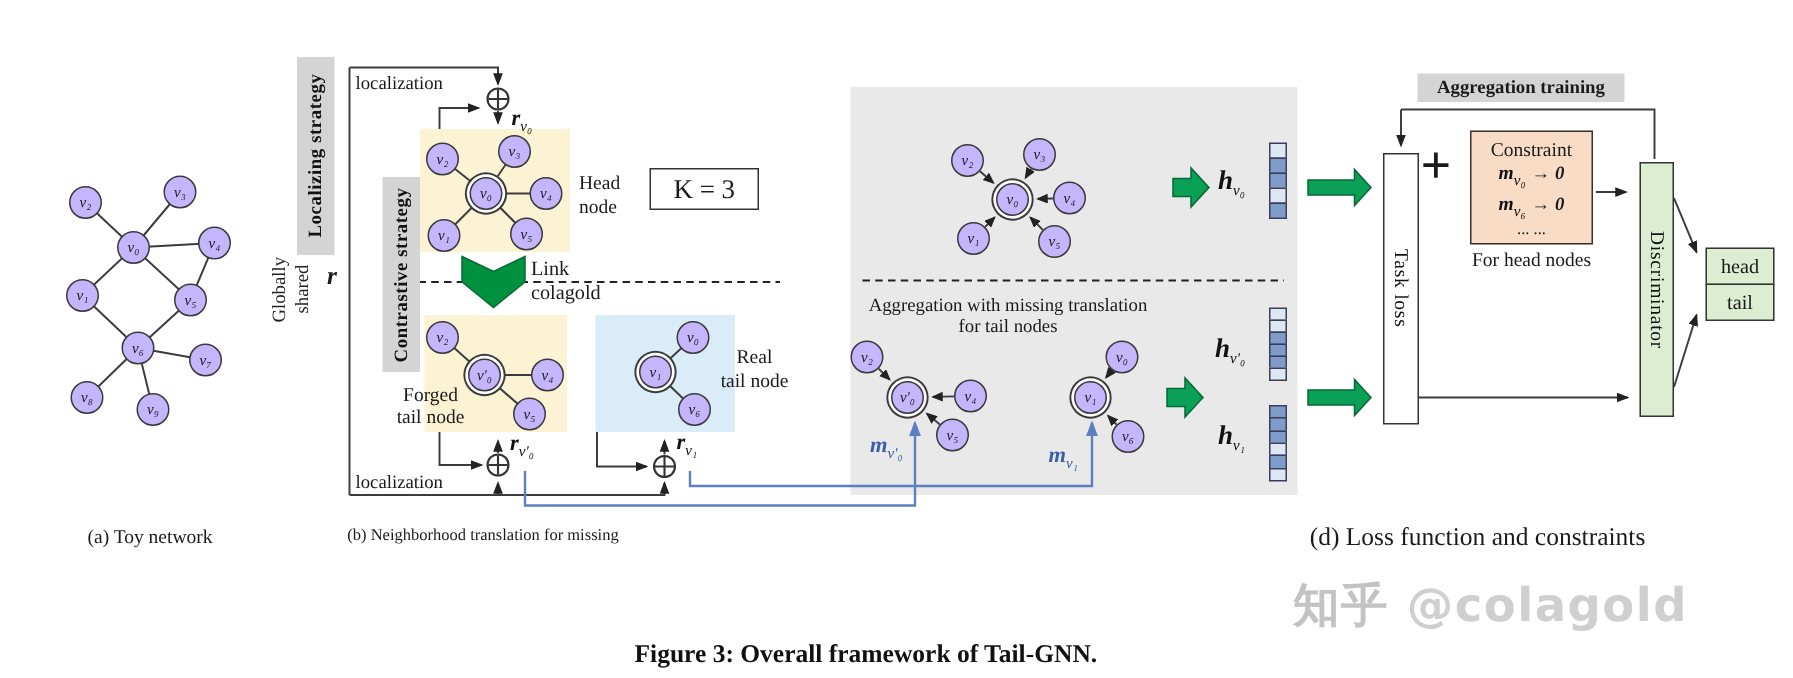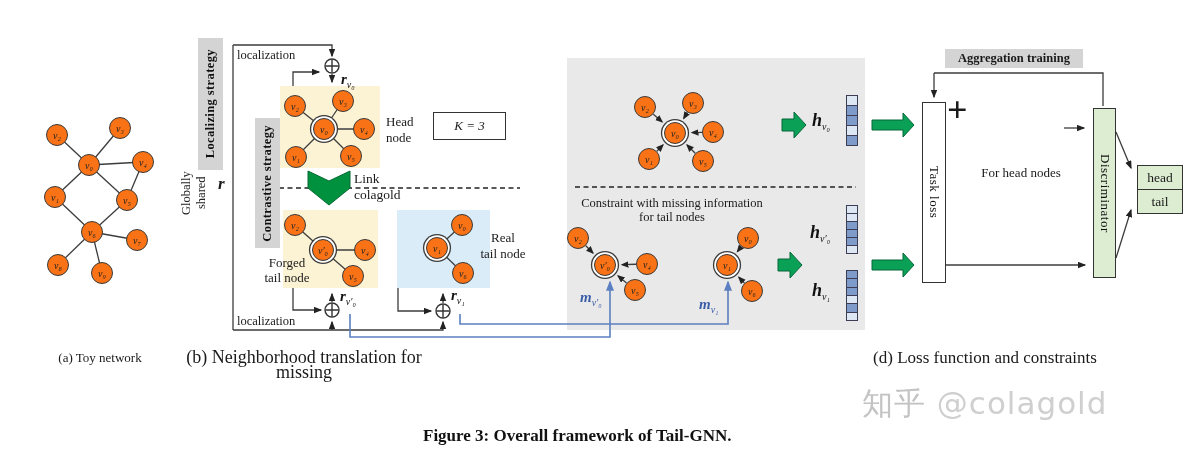--- a/index.html
+++ b/index.html
@@ -6,33 +6,33 @@
   #canvas{position:relative;width:1195px;height:452px;background:#fff;overflow:hidden;
           font-family:"Liberation Serif","DejaVu Serif",serif;color:#1a1a1a}
   .bg{position:absolute;z-index:0}
   #overlay{position:absolute;left:0;top:0;z-index:1}
   .lbl{position:absolute;z-index:2;font-size:12.5px;line-height:15px;white-space:nowrap}
   .ctr{text-align:center;white-space:normal}
   .vbar{position:absolute;z-index:2;background:#d4d4d4;display:flex;align-items:center;justify-content:center}
   .vbar span{writing-mode:vertical-rl;transform:rotate(180deg);font-weight:bold;font-size:12.5px;letter-spacing:.4px;color:#111}
   .glob{position:absolute;z-index:2;writing-mode:vertical-rl;transform:rotate(180deg);font-size:12.5px;line-height:15px;color:#222;text-align:center}
   .glob span{display:block}
-  .node{position:absolute;z-index:3;box-sizing:border-box;background:#f97316;border:1.3px solid #3a3a3a;border-radius:50%;
+  .node{position:absolute;z-index:3;box-sizing:border-box;background:#c4b5fd;border:1.3px solid #3a3a3a;border-radius:50%;
         display:flex;align-items:center;justify-content:center;font-style:italic;font-size:10px;color:#222}
   .node.dbl{box-shadow:0 0 0 1.8px #fff,0 0 0 3.1px #3a3a3a}
   .mathlbl{position:absolute;z-index:3;white-space:nowrap}
   .mb{font-style:italic;font-weight:bold;font-size:15px;color:#111}
   .ms{font-style:italic;font-size:10px;color:#111;vertical-align:-4px}
   .mblue .mb,.mblue .ms{color:#3b5ea9}
   .hsize .mb{font-size:18px}
   .vec{position:absolute;z-index:3}
   .vec div{box-sizing:border-box;width:12px;border:1.2px solid #3d3d55;margin-top:-1.2px}
   .boxed{position:absolute;z-index:2;box-sizing:border-box;border:1.4px solid #333;display:flex;align-items:center;justify-content:center}
   .vtext{writing-mode:vertical-rl;font-size:13px;color:#111;letter-spacing:.5px}
-  .wm{position:absolute;z-index:4;font-family:"DejaVu Sans","Liberation Sans",sans-serif;font-weight:normal;font-size:31px;color:#c9c9c9;letter-spacing:1px;white-space:nowrap}
+  .wm{position:absolute;z-index:4;font-family:"DejaVu Sans","Liberation Sans",sans-serif;font-weight:bold;font-size:31px;color:#c9c9c9;letter-spacing:1px;white-space:nowrap}
   .figcap{position:absolute;z-index:2;font-weight:bold;font-size:17px;color:#111;white-space:nowrap}
 </style>
 </head>
 <body>
 
 <div id="canvas">
 
   <div class="bg" style="left:280px;top:86px;width:100px;height:82px;background:#fcf3d4"></div>
   <div class="bg" style="left:283px;top:210px;width:95px;height:78px;background:#fcf3d4"></div>
   <div class="bg" style="left:397px;top:210px;width:93px;height:78px;background:#d9ecf8"></div>
@@ -185,70 +185,76 @@
     <span class="mb">r</span><span class="ms">v₀</span></div>
   <div class="mathlbl" style="left:340px;top:287px">
     <span class="mb">r</span><span class="ms">v′₀</span></div>
   <div class="mathlbl" style="left:451px;top:286px">
     <span class="mb">r</span><span class="ms">v₁</span></div>
   <div class="lbl" style="left:386px;top:114px;font-size:13px;line-height:16px">
     <div>Head</div>
       <div>node</div>
     </div>
   <div class="boxed" style="left:433px;top:112px;width:73px;height:28px;background:#fff;z-index:2">
-    <span style="font-style:italic;font-size:13px">K = 3</span>
+    <span style="font-size:18px">K = 3</span>
     </div>
   <div class="lbl" style="left:354px;top:171px;font-size:13.5px;line-height:16px">
     <div>Link</div>
       <div>colagold</div>
     </div>
   <div class="lbl ctr" style="left:256px;top:255px;width:62px;font-size:13px;line-height:15px">
     <div>Forged</div>
       <div>tail node</div>
     </div>
   <div class="lbl ctr" style="left:472px;top:230px;width:62px;font-size:13px;line-height:16px">
     <div>Real</div>
       <div>tail node</div>
     </div>
 
   <div class="lbl ctr" style="left:567px;top:196px;width:210px;line-height:14px">
-    <div>Constraint with missing information</div>
+    <div>Aggregation with missing translation</div>
       <div>for tail nodes</div>
     </div>
   <div class="mathlbl hsize" style="left:812px;top:110px">
     <span class="mb">h</span><span class="ms">v₀</span></div>
   <div class="mathlbl hsize" style="left:810px;top:222px">
     <span class="mb">h</span><span class="ms">v′₀</span></div>
   <div class="mathlbl hsize" style="left:812px;top:280px">
     <span class="mb">h</span><span class="ms">v₁</span></div>
   <div class="mathlbl mblue" style="left:580px;top:288px">
     <span class="mb">m</span><span class="ms">v′₀</span></div>
   <div class="mathlbl mblue" style="left:699px;top:295px">
     <span class="mb">m</span><span class="ms">v₁</span></div>
 
   <div class="bg" style="left:945px;top:49px;width:138px;height:19px;background:#d4d4d4;z-index:2;display:flex;align-items:center;justify-content:center">
     <span style="font-weight:bold;font-size:12.5px">Aggregation training</span>
     </div>
   <div class="boxed" style="left:922px;top:102px;width:24px;height:181px;background:#fff;z-index:2">
     <span class="vtext">Task loss</span>
     </div>
   <div class="lbl" style="left:947px;top:103px;font-size:36px;font-weight:bold">+</div>
+  <div class="boxed" style="left:980px;top:87px;width:82px;height:76px;background:#f8dcc6;z-index:2;flex-direction:column;line-height:15px">
+    <div style="font-size:13px">Constraint</div>
+    <div><span class="mb" style="font-size:13px">m</span><span class="ms">v₀</span> <span style="font-weight:bold;font-style:italic;font-size:12.5px">→ 0</span></div>
+    <div><span class="mb" style="font-size:13px">m</span><span class="ms">v₆</span> <span style="font-weight:bold;font-style:italic;font-size:12.5px">→ 0</span></div>
+    <div style="font-size:11px;line-height:9px">... ...</div>
+  </div>
   <div class="lbl ctr" style="left:973px;top:165px;width:96px;font-size:13px">For head nodes</div>
   <div class="boxed" style="left:1093px;top:108px;width:23px;height:170px;background:#dcedd2;z-index:2">
     <span class="vtext">Discriminator</span>
     </div>
   <div class="boxed" style="left:1137px;top:165px;width:46px;height:25px;background:#dcedd2;z-index:2">
     <span style="font-size:13.5px">head</span>
     </div>
   <div class="boxed" style="left:1137px;top:189px;width:46px;height:25px;background:#dcedd2;z-index:2">
     <span style="font-size:13.5px">tail</span>
     </div>
 
   <div class="lbl ctr" style="left:30px;top:350px;width:140px;font-size:13px">(a) Toy network</div>
-  <div class="lbl ctr" style="left:182px;top:350px;width:244px;font-size:18px;line-height:15px">
+  <div class="lbl ctr" style="left:200px;top:350px;width:244px;font-size:11px;line-height:15px">
     <div>(b) Neighborhood translation for missing</div>
     </div>
   <div class="lbl ctr" style="left:865px;top:350px;width:240px;font-size:17px">(d) Loss function and constraints</div>
 
   <div class="wm" style="left:862px;top:383px">
     <span style="color:#c3c3c3">知乎</span>
     <span style="color:#cfcfcf">@colagold</span></div>
   <div class="figcap" style="left:423px;top:426px">Figure 3: Overall framework of Tail-GNN.</div>
 
 <div class="vec" style="left: 846px; top: 96px;">

